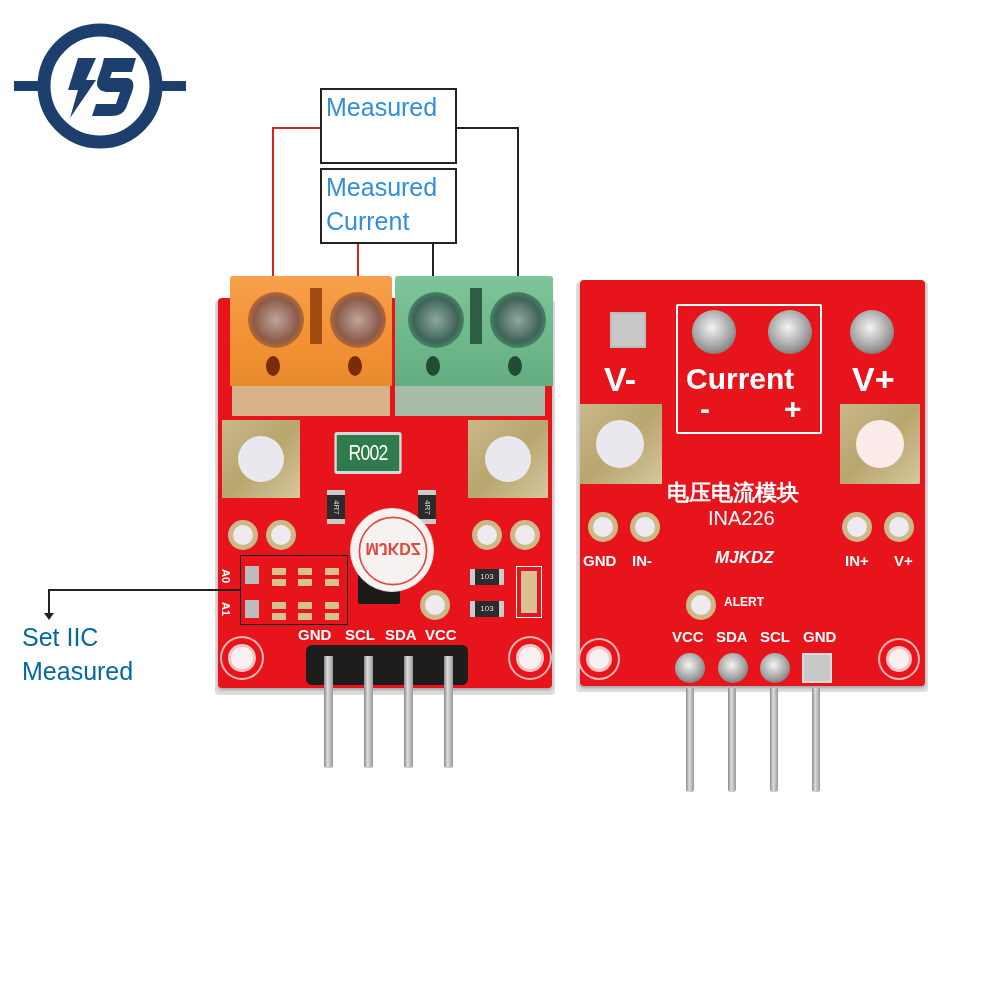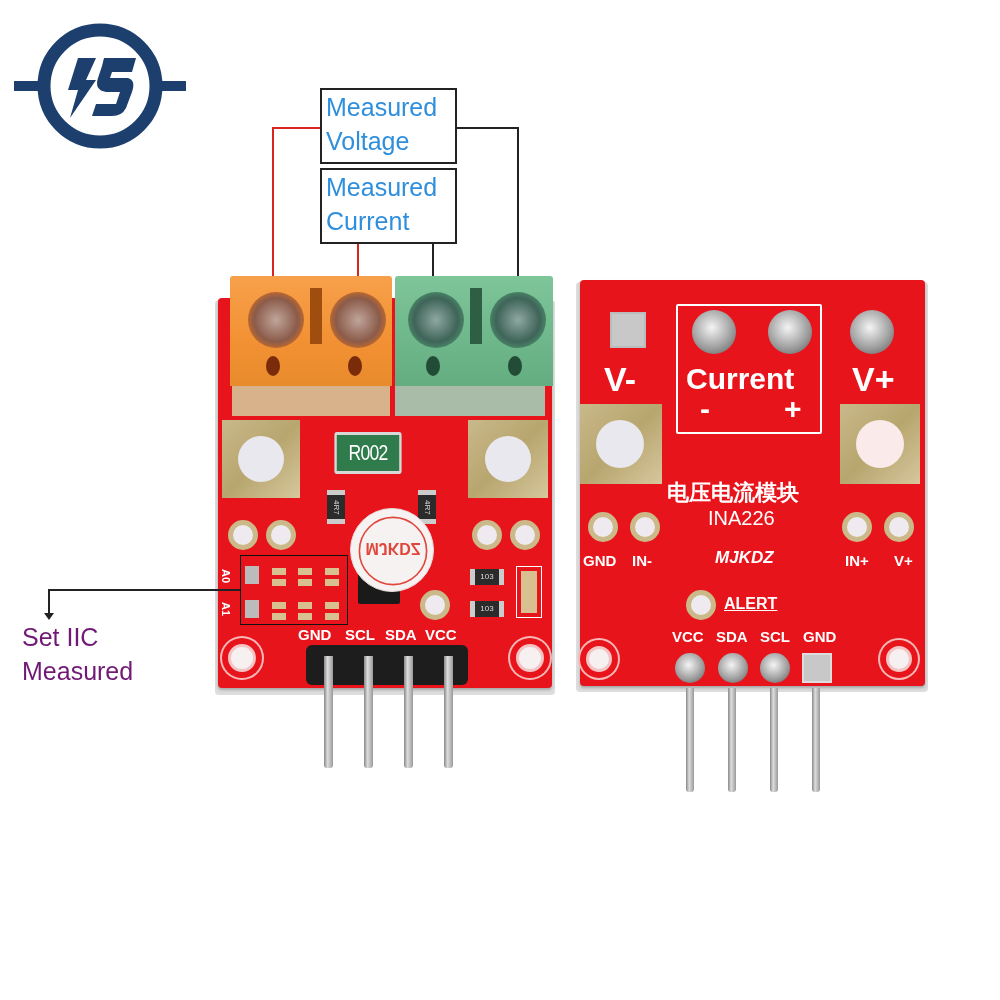--- a/index.html
+++ b/index.html
@@ -6,21 +6,21 @@
   html, body { width: 1000px; height: 1000px; background: #ffffff; overflow: hidden; }
   body { position: relative; font-family: "Liberation Sans", sans-serif; }
   .abs { position: absolute; }
 
   
   .logo { left: 12px; top: 18px; width: 176px; height: 136px; }
 
   
   .callout { border: 2px solid #222; background: #fff; color: #2f8fdc; font-size: 25px; line-height: 34px; padding: 0 4px; }
   .callout span { display: block; white-space: nowrap; }
-  .set-iic { color: #701a75; font-size: 25px; line-height: 34px; }
+  .set-iic { color: #0369a1; font-size: 25px; line-height: 34px; }
   .set-iic span { display: block; }
   .line-red { background: #d9251d; }
   .line-black { background: #222; }
 
   
   .pcb { background: #e8141c; border-radius: 4px; box-shadow: 0 2px 3px rgba(0,0,0,0.25); }
   .pcb-edge { background: #ddd; }
   .silk { color: #fff; font-weight: bold; white-space: nowrap; }
   .pad-sq { background: linear-gradient(135deg,#c9b88a,#b8a66f 50%,#d6c79d); }
   .hole { background: #e8e8ee; border-radius: 50%; }
@@ -55,21 +55,20 @@
 <svg class="abs logo" viewBox="0 0 176 136">
   <rect x="2" y="63" width="32" height="10" fill="#1d3f6e"></rect>
   <rect x="142" y="63" width="32" height="10" fill="#1d3f6e"></rect>
   <circle cx="88" cy="68" r="56" fill="none" stroke="#1d3f6e" stroke-width="13"></circle>
   <path d="M66 40 L84 40 L74 62 L84 62 L58 100 L66 72 L56 72 Z" fill="#1d3f6e"></path>
   <path d="M92 40 L124 40 L120 54 L100 54 L98 60 L116 60 Q124 62 120 74 L114 90 Q110 98 100 98 L80 98 L84 86 L104 86 L108 74 L94 74 Q82 72 86 60 L90 48 Q92 40 92 40 Z" fill="#1d3f6e"></path>
 </svg>
 
 <div class="abs callout" style="left:320px; top:88px; width:137px; height:76px;">
   <span>Measured</span>
-  <span>Voltage</span>
 </div>
 <div class="abs callout" style="left:320px; top:168px; width:137px; height:76px;">
   <span>Measured</span>
   <span>Current</span>
 </div>
 
 <div class="abs line-red" style="left:272px; top:127px; width:48px; height:2px;"></div>
 <div class="abs line-red" style="left:272px; top:127px; width:2px; height:190px;"></div>
 <div class="abs line-black" style="left:457px; top:127px; width:62px; height:2px;"></div>
 <div class="abs line-black" style="left:517px; top:127px; width:2px; height:195px;"></div>
@@ -195,21 +194,21 @@
 <div class="abs ring" style="left:630px; top:512px; width:30px; height:30px;"></div>
 <div class="abs ring" style="left:842px; top:512px; width:30px; height:30px;"></div>
 <div class="abs ring" style="left:884px; top:512px; width:30px; height:30px;"></div>
 
 <span class="abs silk" style="left:583px; top:552px; font-size:15px;">GND</span>
 <span class="abs silk" style="left:632px; top:552px; font-size:15px;">IN-</span>
 <span class="abs silk" style="left:845px; top:552px; font-size:15px;">IN+</span>
 <span class="abs silk" style="left:894px; top:552px; font-size:15px;">V+</span>
 
 <div class="abs ring" style="left:686px; top:590px; width:30px; height:30px;"></div>
-<span class="abs silk" style="left:724px; top:595px; font-size:16px;text-decoration:underline;">ALERT</span>
+<span class="abs silk" style="left:724px; top:595px; font-size:12px;">ALERT</span>
 
 <span class="abs silk" style="left:672px; top:628px; font-size:15px;">VCC</span>
 <span class="abs silk" style="left:716px; top:628px; font-size:15px;">SDA</span>
 <span class="abs silk" style="left:760px; top:628px; font-size:15px;">SCL</span>
 <span class="abs silk" style="left:803px; top:628px; font-size:15px;">GND</span>
 
 <div class="abs mount" style="left:586px; top:646px; width:26px; height:26px;"></div>
 <div class="abs mount" style="left:886px; top:646px; width:26px; height:26px;"></div>
 
 <div class="abs screw" style="left:675px; top:653px; width:30px; height:30px;"></div>

